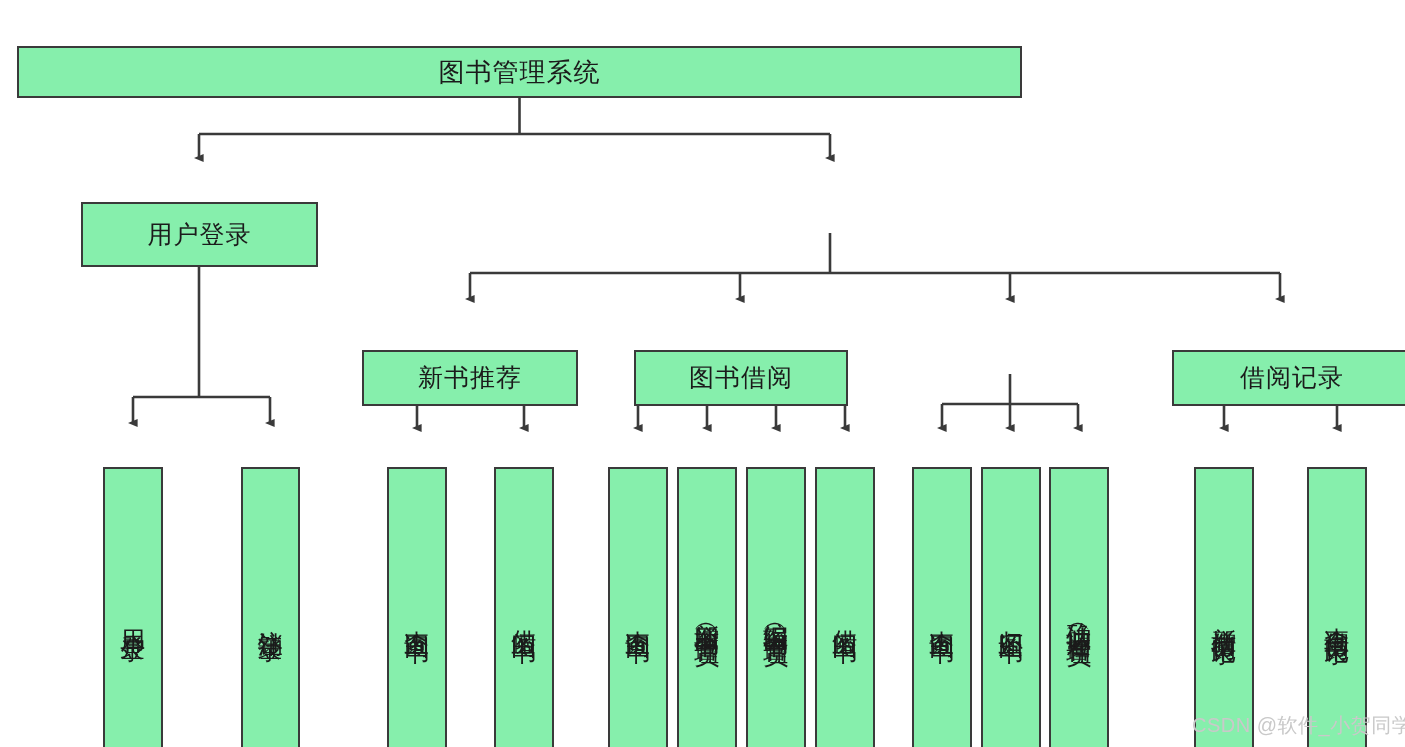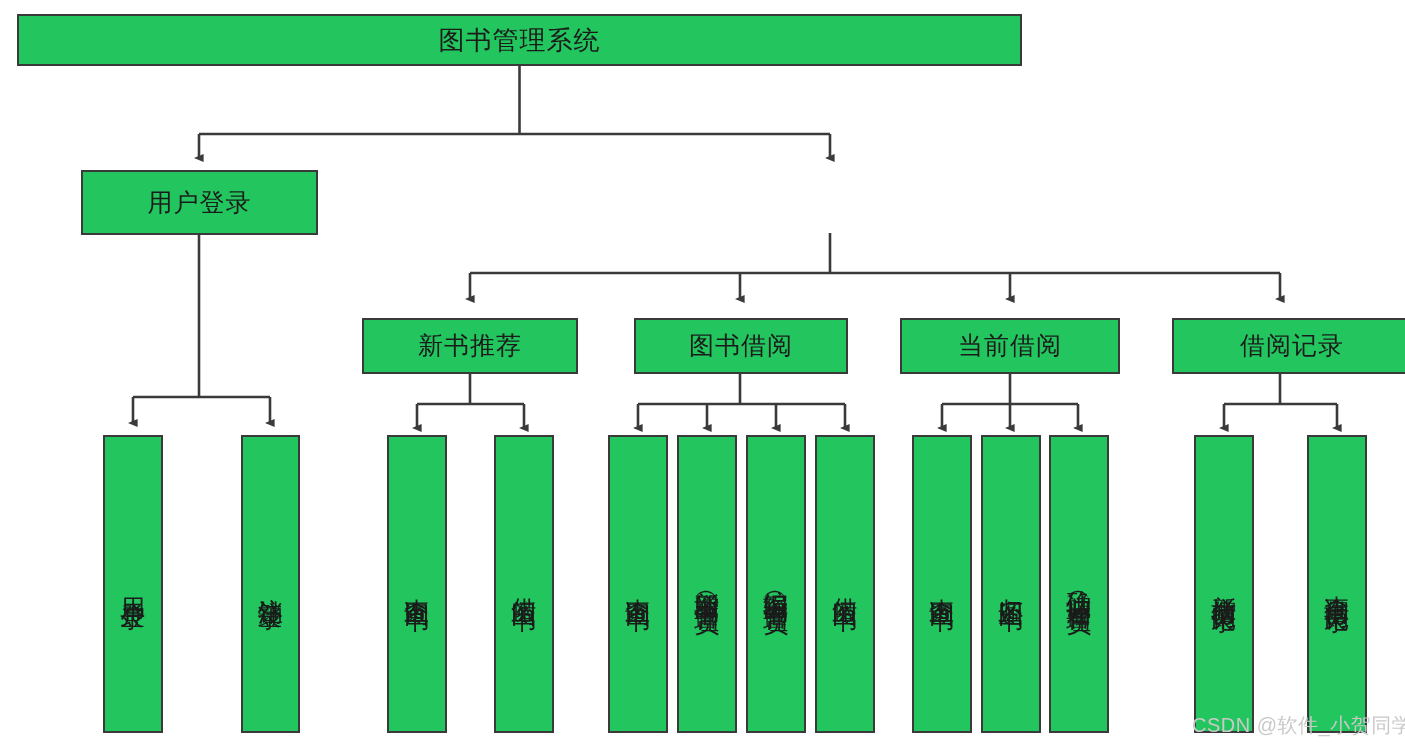--- a/index.html
+++ b/index.html
@@ -23,26 +23,27 @@
     left: 0;
     top: 0;
     width: 1405px;
     height: 747px;
     pointer-events: none;
   }
   .node {
     position: absolute;
     box-sizing: border-box;
     border: 2.5px solid #3a3a3a;
-    background: #22c55e;
+    background: #86efac;
     display: flex;
     align-items: center;
     justify-content: center;
     color: #1b1b1b;
     z-index: 2;
+    margin-top: 32px;
   }
   .node.horiz {
     font-size: 25px;
     letter-spacing: 1px;
     line-height: 1.1;
   }
   .node.horiz.root {
     font-size: 26px;
   }
   .node.vert {
@@ -134,23 +135,20 @@
   <div class="node horiz" style="left:81px; top:170px; width:237px; height:65px;">
     <span>用户登录</span>
   </div>
 
   <div class="node horiz" style="left:362px; top:318px; width:216px; height:56px;">
     <span>新书推荐</span>
   </div>
   <div class="node horiz" style="left:634px; top:318px; width:214px; height:56px;">
     <span>图书借阅</span>
   </div>
-  <div class="node horiz" style="left:900px; top:318px; width:220px; height:56px;">
-    <span>当前借阅</span>
-  </div>
   <div class="node horiz" style="left:1172px; top:318px; width:240px; height:56px;">
     <span>借阅记录</span>
   </div>
 
   <div class="node vert" style="left:103px; top:435px; width:60px; height:298px;">
     <span class="vtext">用户登录</span>
   </div>
   <div class="node vert" style="left:241px; top:435px; width:59px; height:298px;">
     <span class="vtext">注销登录</span>
   </div>

